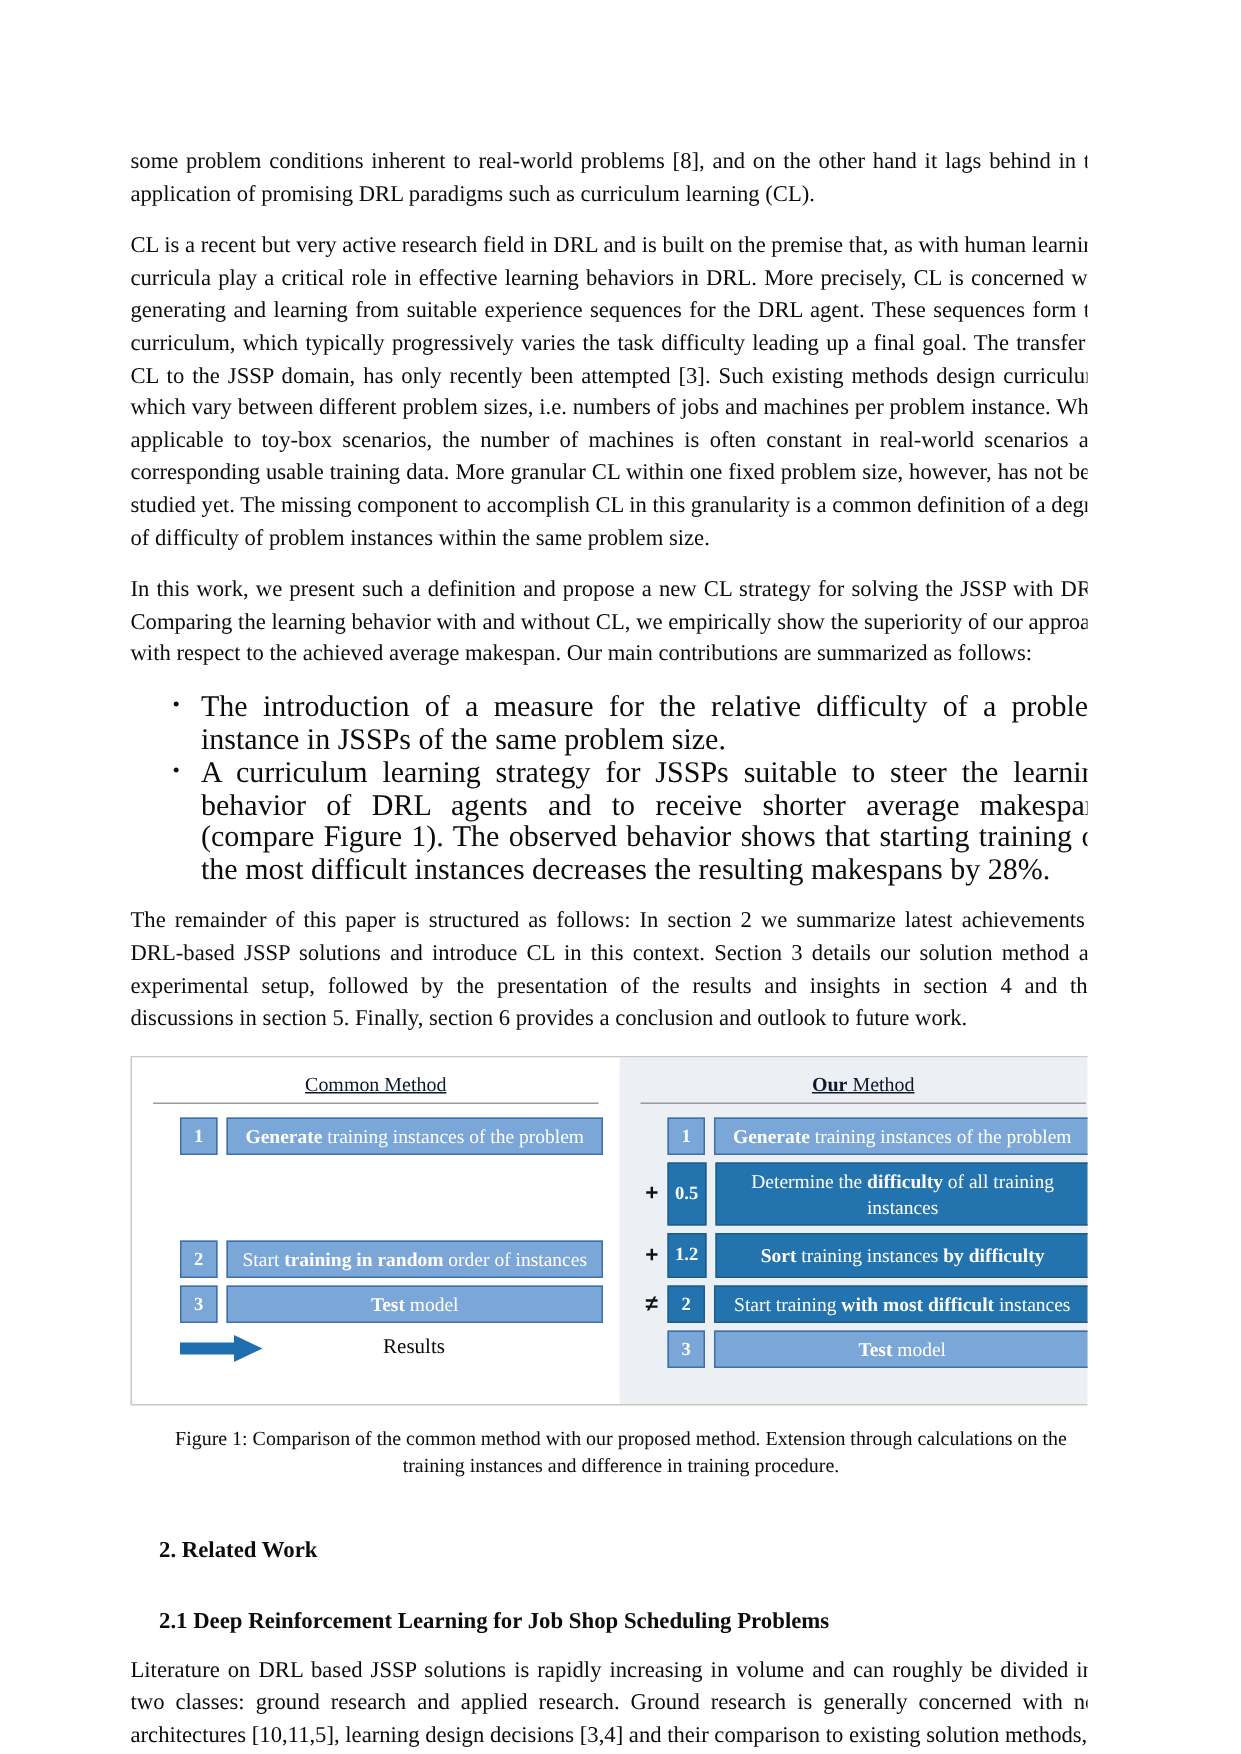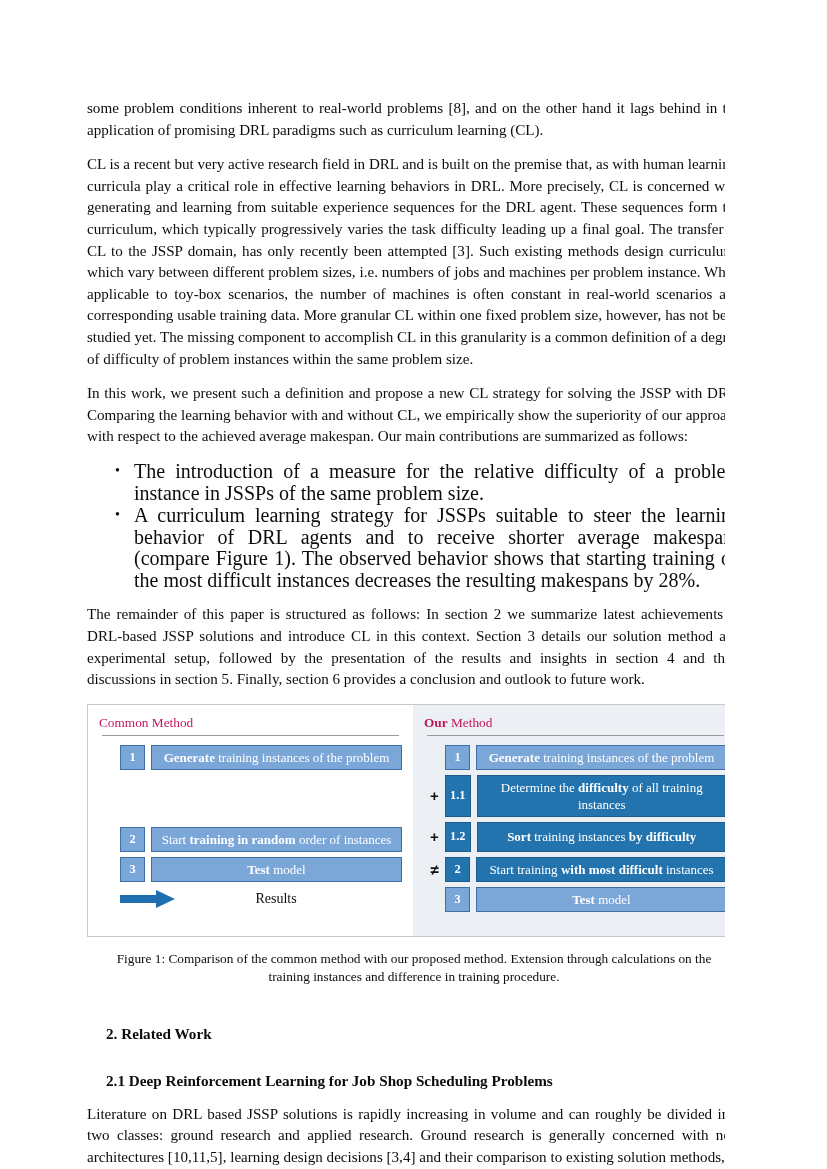--- a/index.html
+++ b/index.html
@@ -72,25 +72,26 @@
   }
   .panel.left {
     width: 326px;
     background: #ffffff;
   }
   .panel.right {
     width: 326px;
     background: #eceff3;
   }
   .panel-title {
-    text-align: left;
+    text-align: center;
     font-size: 13.3px;
     line-height: 17px;
-    color: #be185d;
+    color: #0f172a;
     padding-bottom: 4px;
+    text-decoration: underline;
   }
   .panel-title b { font-weight: bold; }
   .panel-rule {
     height: 1px;
     background: #9a9a9a;
     margin: 0 3px 9px 3px;
   }
   .steprow {
     display: flex;
     align-items: stretch;
@@ -266,21 +267,21 @@
           <div class="steprow">
             <div class="op"></div>
             <div class="num tone-light">1</div>
             <div class="bar tone-light">
                 <span><b>Generate</b><span> training instances of the problem</span></span>
               </div>
           </div>
 
           <div class="steprow" style="min-height:38px;">
             <div class="op">+</div>
-            <div class="num tone-dark">1.1</div>
+            <div class="num tone-dark">0.5</div>
             <div class="bar tone-dark">
                 <span><span>Determine the </span><b>difficulty</b><span> of all training instances</span></span>
               </div>
           </div>
 
           <div class="steprow" style="min-height:30px;">
             <div class="op">+</div>
             <div class="num tone-dark">1.2</div>
             <div class="bar tone-dark">
                 <span><b>Sort</b><span> training instances </span><b>by difficulty</b></span>

